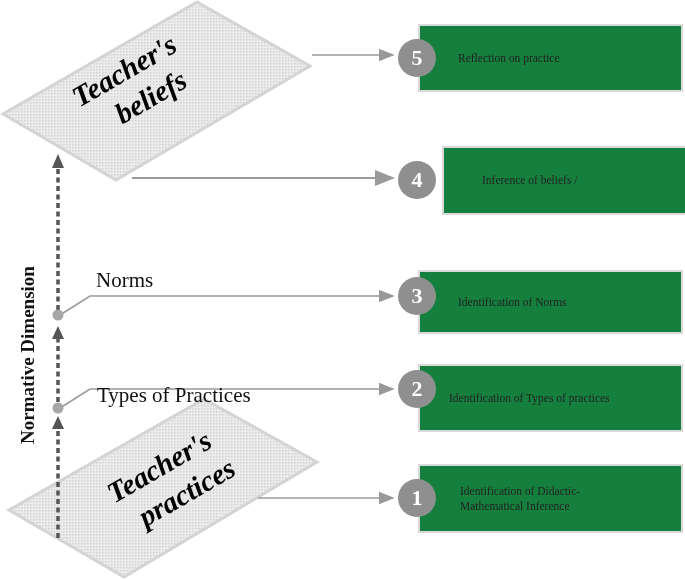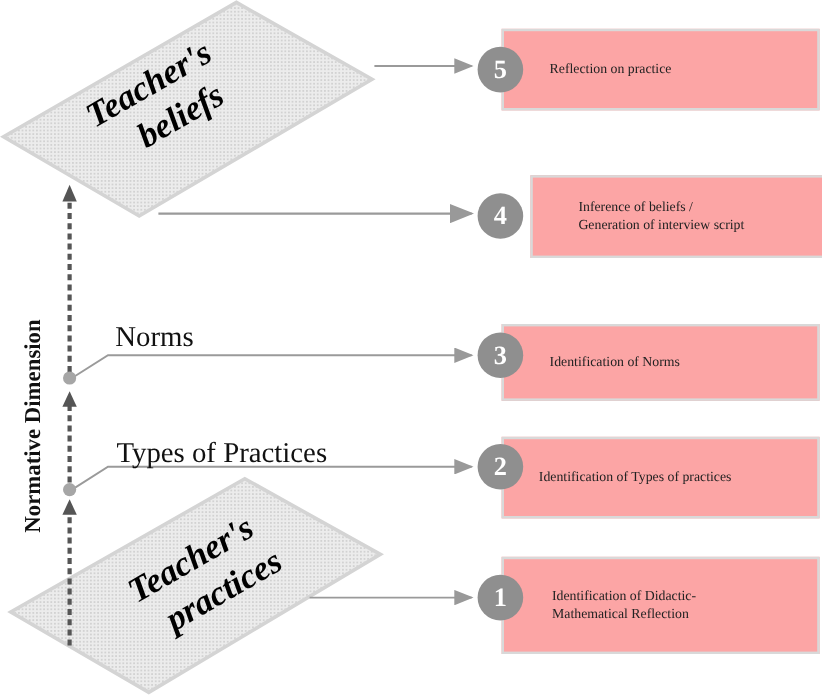--- a/index.html
+++ b/index.html
@@ -1,26 +1,26 @@
 <!DOCTYPE html>
 <html><head>
   <meta charset="utf-8">
   <style>
     html, body { margin: 0; padding: 0; background: #ffffff; }
     body { width: 685px; height: 580px; position: relative; overflow: hidden;
            font-family: "Liberation Serif", serif; color: #111; }
     svg.canvas { position: absolute; left: 0; top: 0; }
-    .box { position: absolute; background: #fca5a5; border: 2px solid #d9d9d9;
+    .box { position: absolute; background: #15803d; border: 2px solid #d9d9d9;
            box-sizing: border-box; display: flex; align-items: center; }
     .box .label { font-size: 11.5px; line-height: 15px; color: #222; }
     .badge { position: absolute; width: 38px; height: 38px; border-radius: 50%;
              background: #8f8f8f; color: #fff; font-weight: bold; font-size: 22px;
              display: flex; align-items: center; justify-content: center;
              font-family: "Liberation Serif", serif; }
-    .lvl-label { position: absolute; font-size: 24px; color: #111; white-space: nowrap; }
+    .lvl-label { position: absolute; font-size: 21px; color: #111; white-space: nowrap; }
     .vert-label { position: absolute; left: 28px; top: 355px; transform: translate(-50%, -50%) rotate(-90deg);
                   font-weight: bold; font-size: 19px; white-space: nowrap; color: #111; }
     .plane-text { position: absolute; font-style: italic; font-weight: bold; font-size: 29px;
                   line-height: 36px; text-align: center; white-space: nowrap; color: #000;
                   transform-origin: center center; }
   </style>
 </head>
 <body>
 
 <svg class="canvas" width="685" height="580" viewBox="0 0 685 580">
@@ -60,44 +60,43 @@
   <div style="margin-left:20px;">beliefs</div>
 </div>
 <div class="plane-text" style="left:88px; top:446px; width:160px; transform: rotate(-30deg);">
   <div>Teacher's</div>
   <div style="margin-left:22px;">practices</div>
 </div>
 
 <div class="vert-label">Normative Dimension</div>
 
 <div class="lvl-label" style="left:96px; top:268px;">Norms</div>
-<div class="lvl-label" style="left:97px; top:365px;">Types of Practices</div>
+<div class="lvl-label" style="left:97px; top:383px;">Types of Practices</div>
 
 <div class="box" style="left:418px; top:24px; width:265px; height:68px;">
   <span class="label" style="margin-left:38px;">Reflection on practice</span>
 </div>
 <div class="badge" style="left:398px; top:39px;">5</div>
 
 <div class="box" style="left:442px; top:146px; width:265px; height:69px;">
   <span class="label" style="margin-left:38px;">
     <span>Inference of beliefs /</span><br>
-    <span>Generation of interview script</span>
   </span>
 </div>
 <div class="badge" style="left:398px; top:161px;">4</div>
 
 <div class="box" style="left:418px; top:270px; width:265px; height:64px;">
   <span class="label" style="margin-left:38px;">Identification of Norms</span>
 </div>
 <div class="badge" style="left:398px; top:277px;">3</div>
 
 <div class="box" style="left:418px; top:364px; width:265px; height:68px;">
   <span class="label" style="margin-left:29px;">Identification of Types of practices</span>
 </div>
 <div class="badge" style="left:398px; top:370px;">2</div>
 
-<div class="box" style="left:418px; top:464px; width:265px; height:81px;">
+<div class="box" style="left:418px; top:464px; width:265px; height:69px;">
   <span class="label" style="margin-left:40px;">
     <span>Identification of Didactic-</span><br>
-    <span>Mathematical Reflection</span>
+    <span>Mathematical Inference</span>
   </span>
 </div>
 <div class="badge" style="left:398px; top:479px;">1</div>
 
 </body></html>

